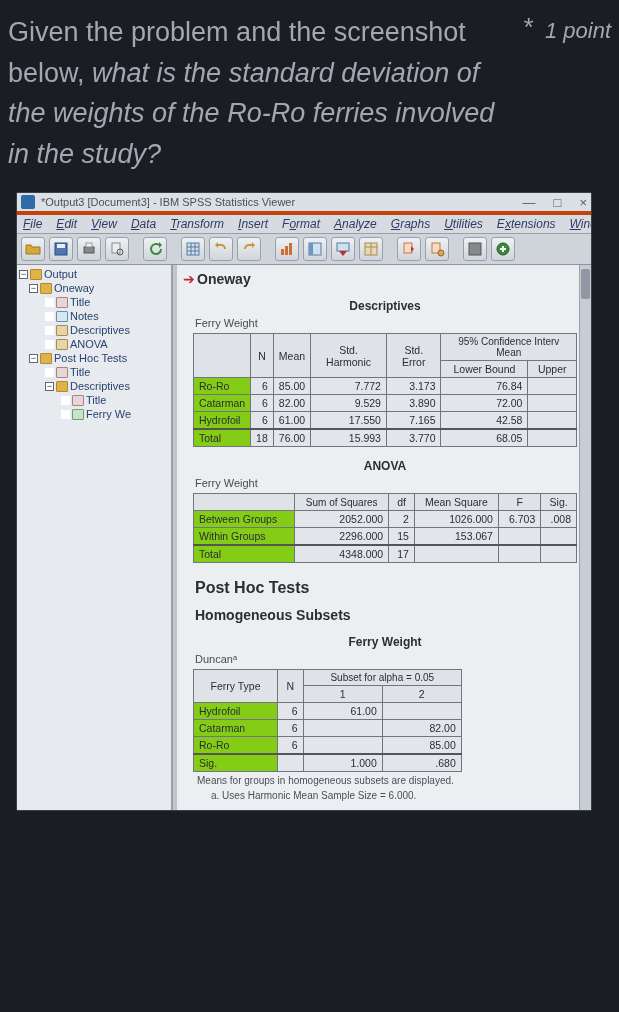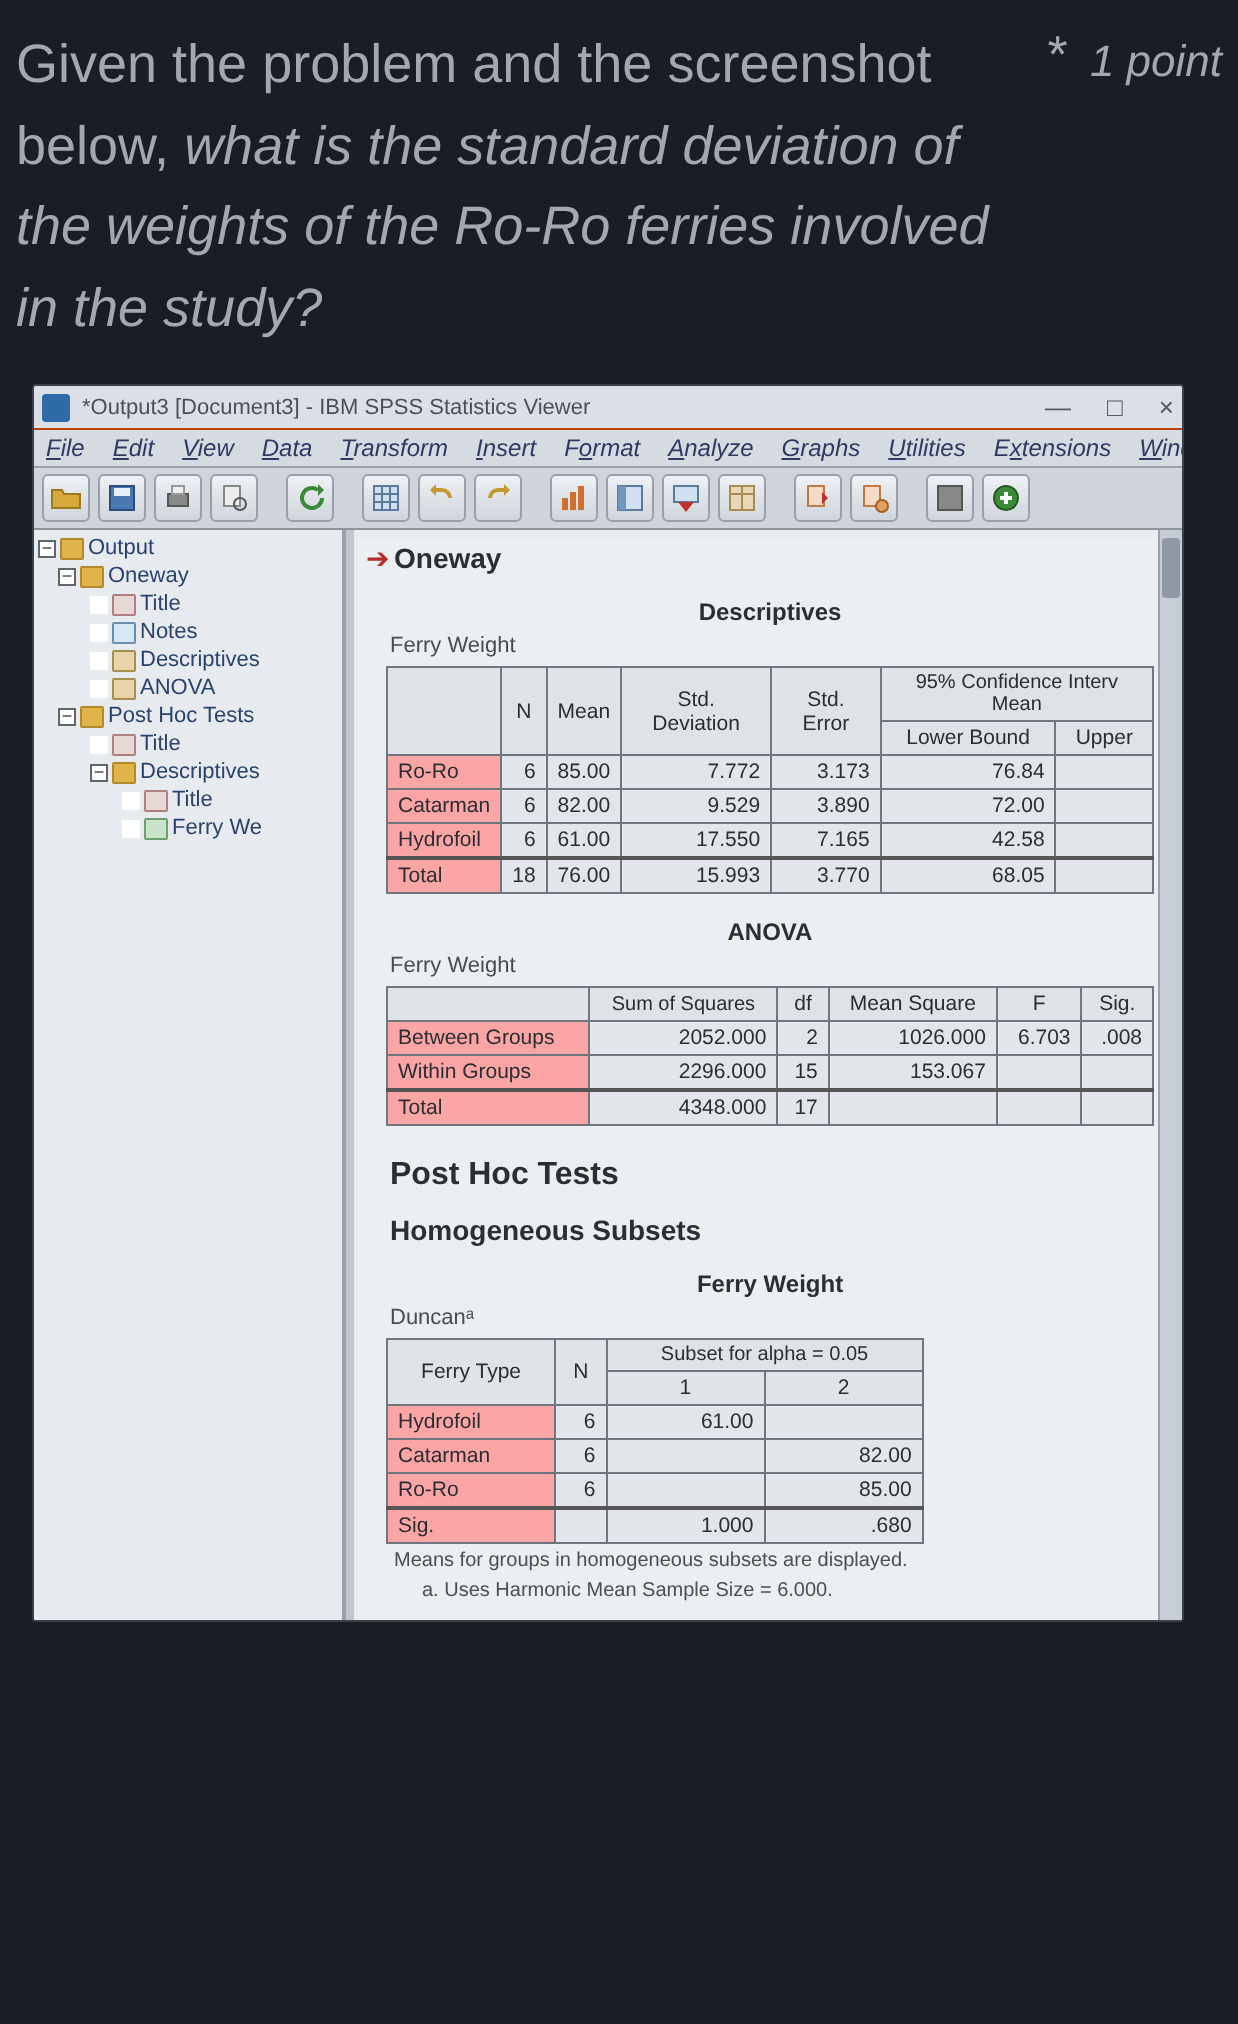--- a/index.html
+++ b/index.html
@@ -17,21 +17,21 @@
     border: 1px solid #3a4048;
     border-radius: 2px;
     overflow: hidden;
     color: #2e3138;
     font-family: Tahoma, Arial, sans-serif;
     font-size: 11px;
   }
   
   .titlebar {
     display: flex; align-items: center; justify-content: space-between;
-    background: #dbe0e6; height: 22px; padding: 0 4px; border-bottom: 1px solid #c2410c;
+    background: #dbe0e6; height: 22px; padding: 0 4px; border-bottom: 4px solid #c2410c;
     font-size: 11px; color: #4c4f56;
   }
   .titlebar .left { display: flex; align-items: center; gap: 6px; }
   .app-icon { width: 14px; height: 14px; background: #2e6aa7; border-radius: 2px; display: inline-block; }
   .winbtns { display: flex; gap: 18px; font-size: 13px; color: #565a62; }
   
   .menubar {
     display: flex; gap: 14px; padding: 2px 6px; background: #d6dbe1; border-bottom: 1px solid #9aa0a7;
     font-size: 12px; color: #2f3a63; font-style: italic;
   }
@@ -79,21 +79,21 @@
   .tbl-label { font-weight: bold; font-size: 12px; text-align: center; margin-top:12px; margin-bottom:4px; color:#2b2e33; }
   .sublabel { font-size: 11px; color:#484b50; margin: 2px 0 4px 2px; }
   table.stats {
     border-collapse: collapse; font-size: 10.5px; color:#2a2d32; background:#e2e6ea;
     width: 100%;
   }
   table.stats td, table.stats th {
     border: 1px solid #6f7680; padding: 2px 5px; text-align: right;
   }
   table.stats th { font-weight: normal; text-align: center; background:#dfe3e8;}
-  table.stats td.label { text-align: left; background:#fca5a5; }
+  table.stats td.label { text-align: left; background:#84cc16; }
   table.stats .top-group th { border-bottom: none; }
   table.stats tr.total td { border-top: 2px solid #555; }
   .content .post-title { font-weight:bold; font-size:16px; margin:16px 0 4px 2px; color:#2b2e33;}
   .content .homo-title { font-weight:bold; font-size:14px; margin:10px 0 4px 2px; color:#2b2e33;}
   .footnote { font-size:10px; color:#4b4e55; padding:3px 4px 1px 4px;}
   .scrollbar-v { position:absolute; right:0; top:0; bottom:0; width:12px; background:#c7cdd4; border-left:1px solid #9aa0a7;}
   .scrollbar-v .thumb{ position:absolute; top:4px; left:1px; right:1px; height:30px; background:#8f98a3; border-radius:2px;}
 </style>
 </head>
 <body>
@@ -317,21 +317,21 @@
           <div class="section-title">Oneway</div>
 
           <div class="tbl-label">Descriptives</div>
           <div class="sublabel">Ferry Weight</div>
           <table class="stats">
             <thead>
               <tr class="top-group">
                 <th rowspan="2"></th>
                 <th rowspan="2">N</th>
                 <th rowspan="2">Mean</th>
-                <th rowspan="2">Std. Deviation</th>
+                <th rowspan="2">Std. Harmonic</th>
                 <th rowspan="2">Std. Error</th>
                 <th colspan="2" style="font-size:10px;line-height:1.1;margin-left:20px;">95% Confidence Interv Mean</th>
               </tr>
               <tr>
                 <th>Lower Bound</th>
                 <th>Upper</th>
               </tr>
             </thead>
             <tbody id="desc-body">
                 <tr>

